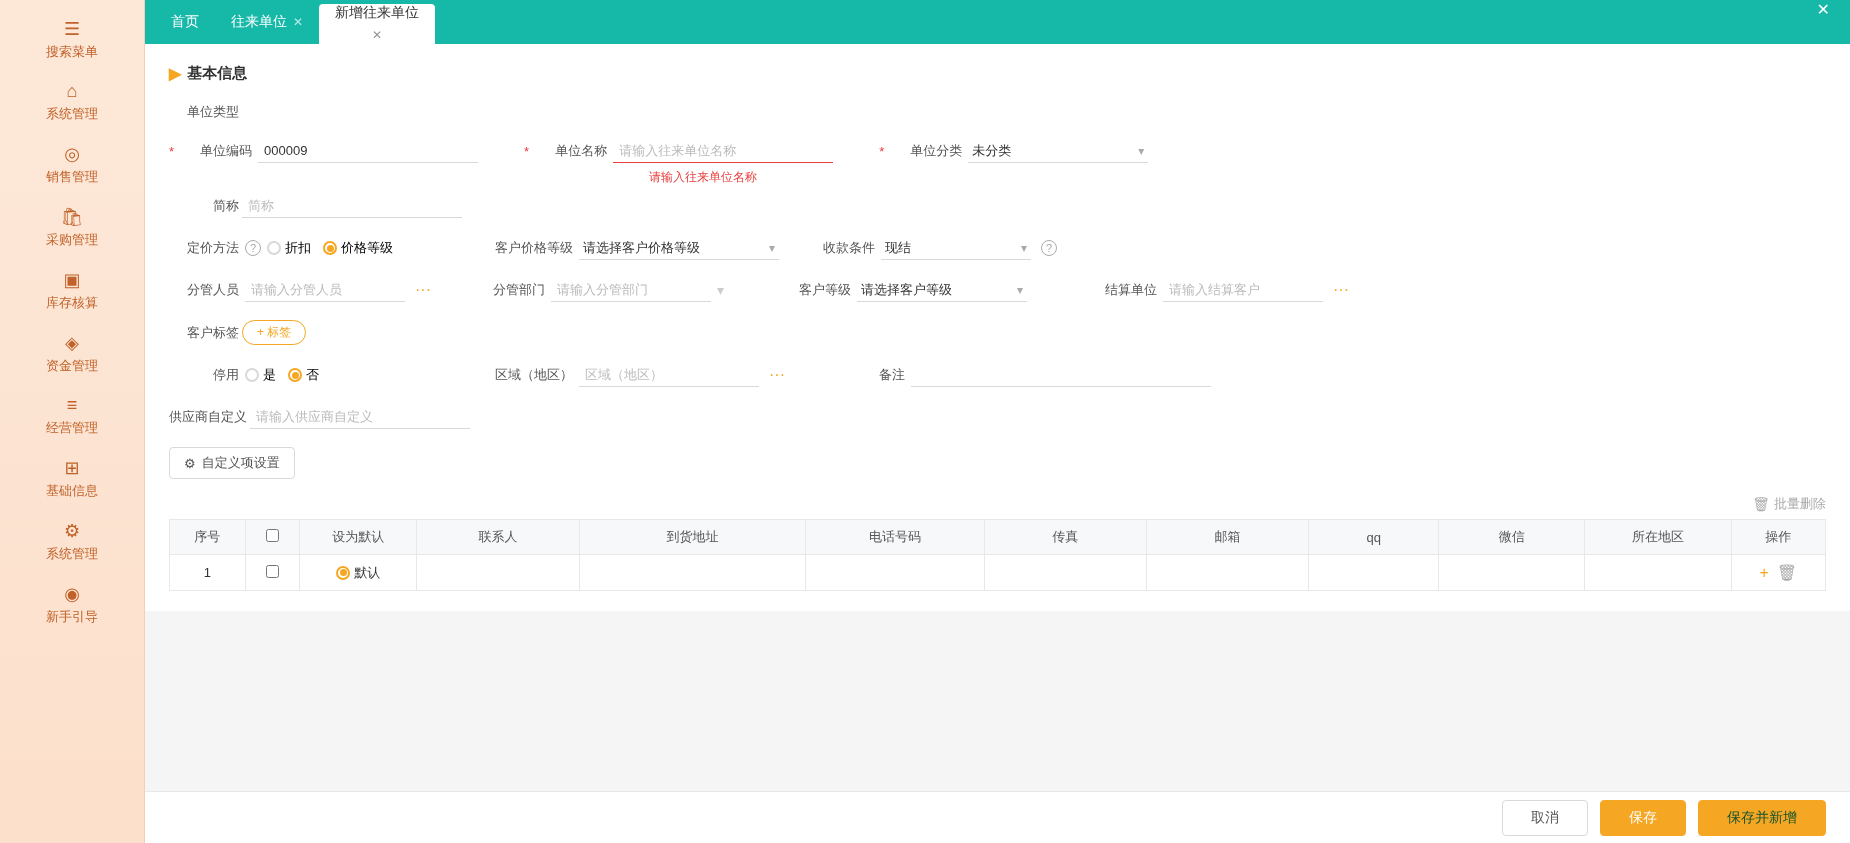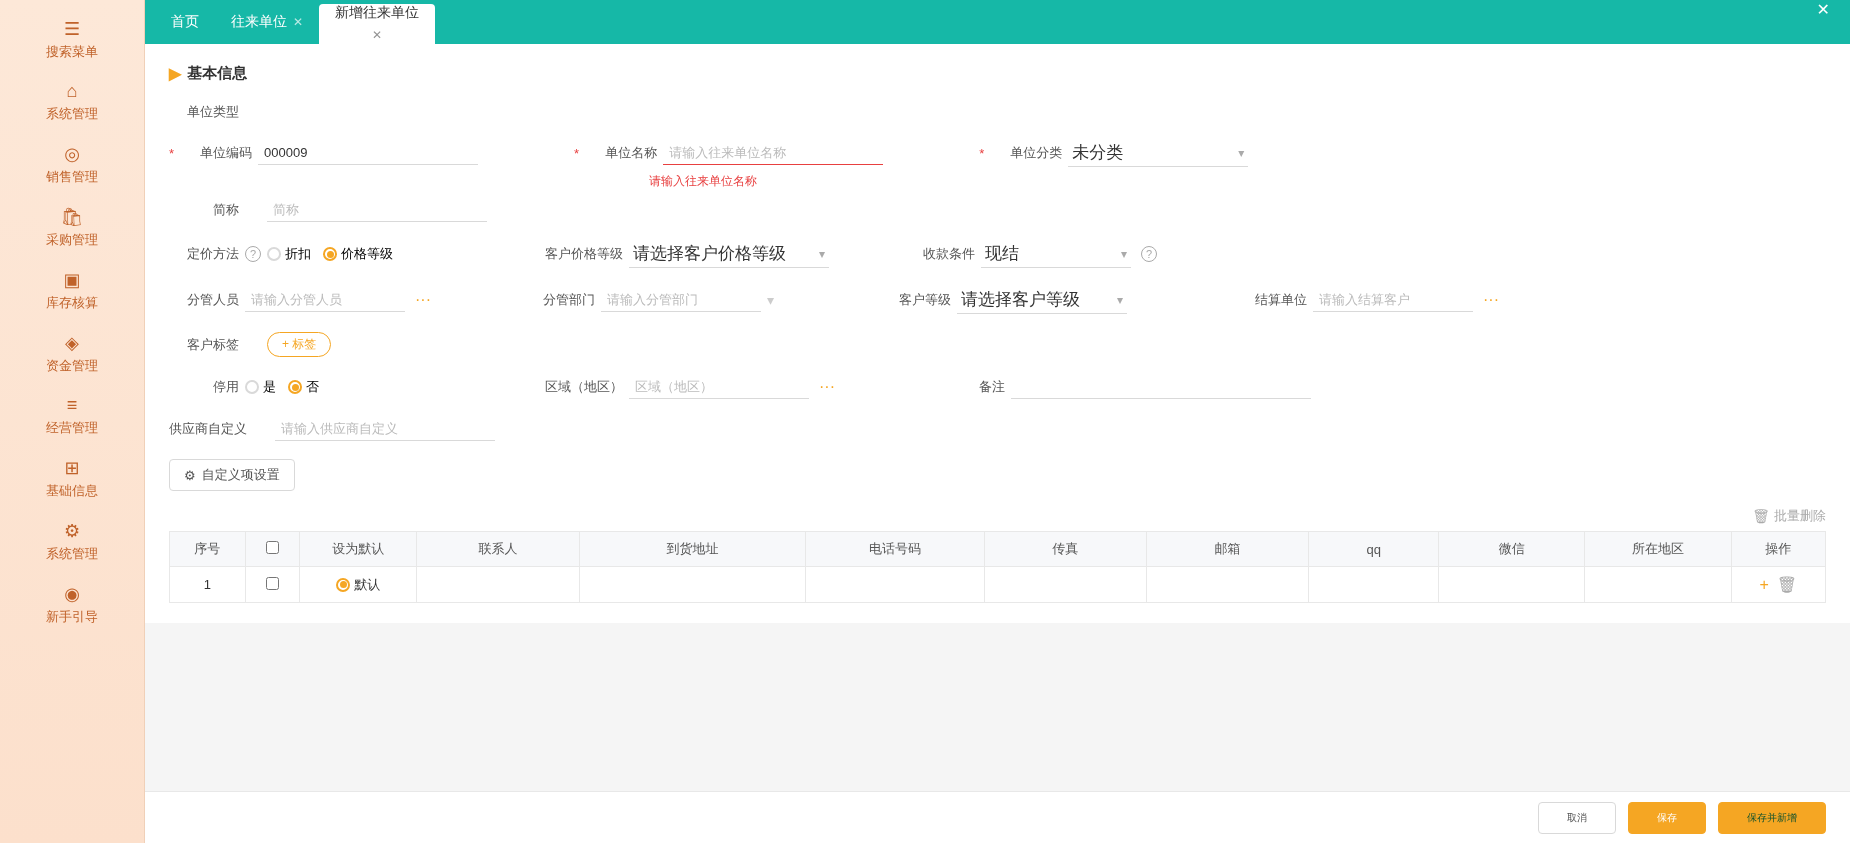--- a/index.html
+++ b/index.html
@@ -102,21 +102,21 @@
       color: #f5a623;
       font-size: 16px;
     }
 
     
     .form-row {
       display: flex;
       align-items: center;
       margin-bottom: 18px;
       flex-wrap: wrap;
-      gap: 28px;
+      gap: 3px;
     }
     .form-field {
       display: flex;
       align-items: center;
       gap: 6px;
       min-width: 280px;
     }
     .form-label {
       color: #555;
       white-space: nowrap;
@@ -199,21 +199,21 @@
       color: #aaa;
       pointer-events: none;
       font-size: 12px;
     }
     .select-wrapper select {
       border-bottom: 1px solid #d9d9d9;
       background: transparent;
       appearance: none;
       padding: 4px 20px 4px 4px;
       outline: none;
-      font-size: 17px;
+      font-size: 13px;
       cursor: pointer;
     }
 
     
     .radio-group {
       display: flex;
       align-items: center;
       gap: 12px;
     }
     .radio-item {
@@ -341,21 +341,21 @@
       display: flex;
       align-items: center;
       justify-content: flex-end;
       padding: 0 24px;
       gap: 12px;
       flex-shrink: 0;
     }
     .footer-btn {
       padding: 8px 28px;
       border-radius: 4px;
-      font-size: 10px;
+      font-size: 14px;
       cursor: pointer;
       border: 1px solid #d9d9d9;
       background: #fff;
       color: #555;
     }
     .footer-btn.primary {
       background: #f5a623;
       color: #fff;
       border-color: #f5a623;
     }

